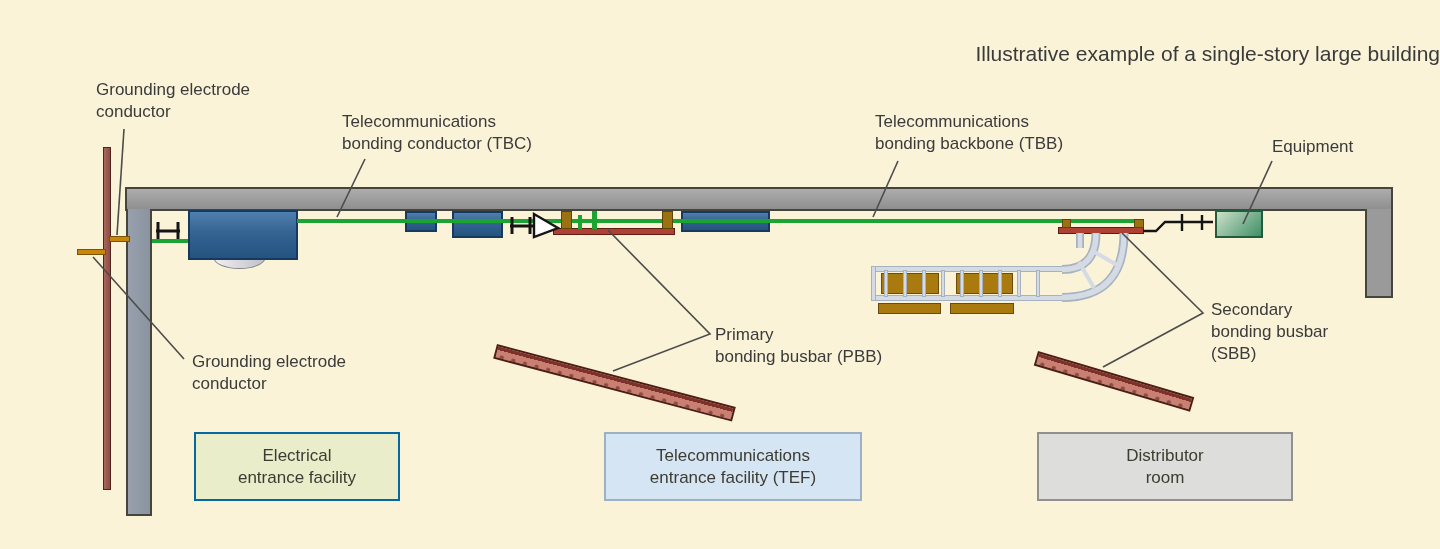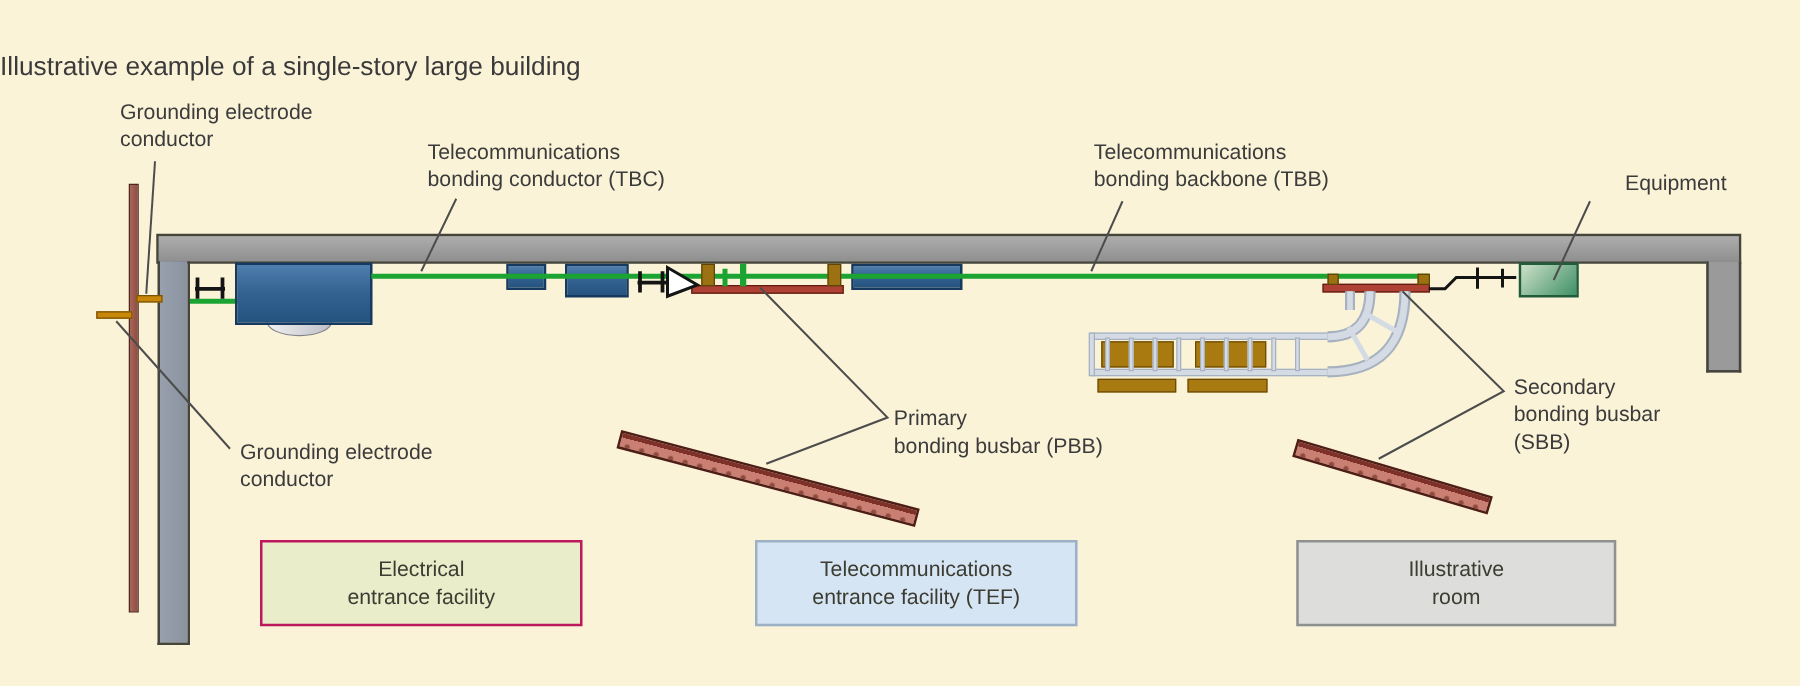--- a/index.html
+++ b/index.html
@@ -10,21 +10,21 @@
     --equipment_green_light:#cde0c8; --equipment_green_dark:#3f9066;
     --ladder_gray:#d4dbe4; --ladder_border:#a7b2c0; --busbar_enlarged_pink:#c97f72;
     --room_electrical_bg:#e9edca; --room_tef_bg:#d6e5f3; --room_distributor_bg:#dddddb;
     --label_text:#3b3b3b; --leader_gray:#4c4c4c; --symbol_black:#141414;
   }
   *{box-sizing:border-box;margin:0;padding:0}
   body{font-family:"Liberation Sans","DejaVu Sans",sans-serif;background:#fff}
   #stage{position:relative;width:1440px;height:549px;background:var(--background);overflow:hidden}
   .abs{position:absolute}
   .label{position:absolute;white-space:pre-line;color:var(--label_text);font-size:17px;line-height:22px}
-  .title{position:absolute;left:0;top:42px;width:1440px;text-align:left;color:#3a3a3a;font-size:21px}
+  .title{position:absolute;left:0;top:42px;width:1440px;text-align:right;color:#3a3a3a;font-size:21px}
   .room{position:absolute;height:69px;display:flex;align-items:center;justify-content:center;
         text-align:center;white-space:pre-line;font-size:17px;line-height:22px;color:#3c3c32}
   .bluebox{position:absolute;background:linear-gradient(180deg,var(--panel_blue_light) 0%,#356392 45%,var(--panel_blue_dark) 100%);border:2px solid var(--panel_blue_border)}
   .greenline{position:absolute;background:var(--conductor_green)}
   .redbar{position:absolute;background:var(--busbar_red);border:1px solid var(--busbar_red_dark)}
   .standoff{position:absolute;background:var(--standoff_brown);border:1px solid #5f4408}
   .rail{position:absolute;background:var(--ladder_gray);border:1px solid var(--ladder_border)}
   .rung{position:absolute;background:var(--ladder_gray);border:1px solid var(--ladder_border)}
   .cable{position:absolute;background:var(--cable_brown);border:1px solid #6b4c08}
   .busbar3d{position:absolute;height:15px;transform-origin:0 0;
@@ -85,25 +85,25 @@
   <div class="rung" style="left:941px;top:270px;width:4px;height:27px"></div>
   <div class="rung" style="left:960px;top:270px;width:4px;height:27px"></div>
   <div class="rung" style="left:979px;top:270px;width:4px;height:27px"></div>
   <div class="rung" style="left:998px;top:270px;width:4px;height:27px"></div>
   <div class="rung" style="left:1017px;top:270px;width:4px;height:27px"></div>
   <div class="rung" style="left:1036px;top:270px;width:4px;height:27px"></div>
 
   <div class="busbar3d" style="left:497px;top:344px;width:247px;transform:rotate(14.8deg)"></div>
   <div class="busbar3d" style="left:1038px;top:351px;width:163px;transform:rotate(16.5deg)"></div>
 
-  <div class="room" style="left:208px;top:432px;width:258px;background:var(--room_electrical_bg);border:2px solid #be185d">Electrical
+  <div class="room" style="left:194px;top:432px;width:206px;background:var(--room_electrical_bg);border:2px solid #0369a1">Electrical
 entrance facility</div>
   <div class="room" style="left:604px;top:432px;width:258px;background:var(--room_tef_bg);border:2px solid #9db1c4">Telecommunications
 entrance facility (TEF)</div>
-  <div class="room" style="left:1037px;top:432px;width:256px;background:var(--room_distributor_bg);border:2px solid #8f9090">Illustrative
+  <div class="room" style="left:1037px;top:432px;width:256px;background:var(--room_distributor_bg);border:2px solid #8f9090">Distributor
 room</div>
 
   <svg width="1440" height="549" viewBox="0 0 1440 549" style="z-index:50">
 
     <g>
       <path d="M1062 297.5 Q1124 297.5 1124 233" fill="none" stroke="var(--ladder_border)" stroke-width="9"></path>
       <path d="M1062 269.5 Q1096 269.5 1096 233" fill="none" stroke="var(--ladder_border)" stroke-width="9"></path>
       <path d="M1080 233 V248" fill="none" stroke="var(--ladder_border)" stroke-width="8"></path>
       <path d="M1062 297.5 Q1124 297.5 1124 233" fill="none" stroke="var(--ladder_gray)" stroke-width="5.5"></path>
       <path d="M1062 269.5 Q1096 269.5 1096 233" fill="none" stroke="var(--ladder_gray)" stroke-width="5.5"></path>
@@ -127,21 +127,21 @@
     <polyline points="608,230 710,334 613,371" fill="none" stroke="var(--leader_gray)" stroke-width="1.6"></polyline>
     <polyline points="1122,233 1203,313 1103,367" fill="none" stroke="var(--leader_gray)" stroke-width="1.6"></polyline>
   </svg>
 
   <div class="label" style="left:96px;top:79px">Grounding electrode
 conductor</div>
   <div class="label" style="left:342px;top:111px">Telecommunications
 bonding conductor (TBC)</div>
   <div class="label" style="left:875px;top:111px">Telecommunications
 bonding backbone (TBB)</div>
-  <div class="label" style="left:1300px;top:136px">Equipment</div>
+  <div class="label" style="left:1272px;top:136px">Equipment</div>
   <div class="label" style="left:192px;top:351px">Grounding electrode
 conductor</div>
   <div class="label" style="left:1211px;top:299px">Secondary
 bonding busbar
 (SBB)</div>
   <div class="label" style="left:715px;top:324px">Primary
 bonding busbar (PBB)</div>
 </div>
 
 </body></html>

